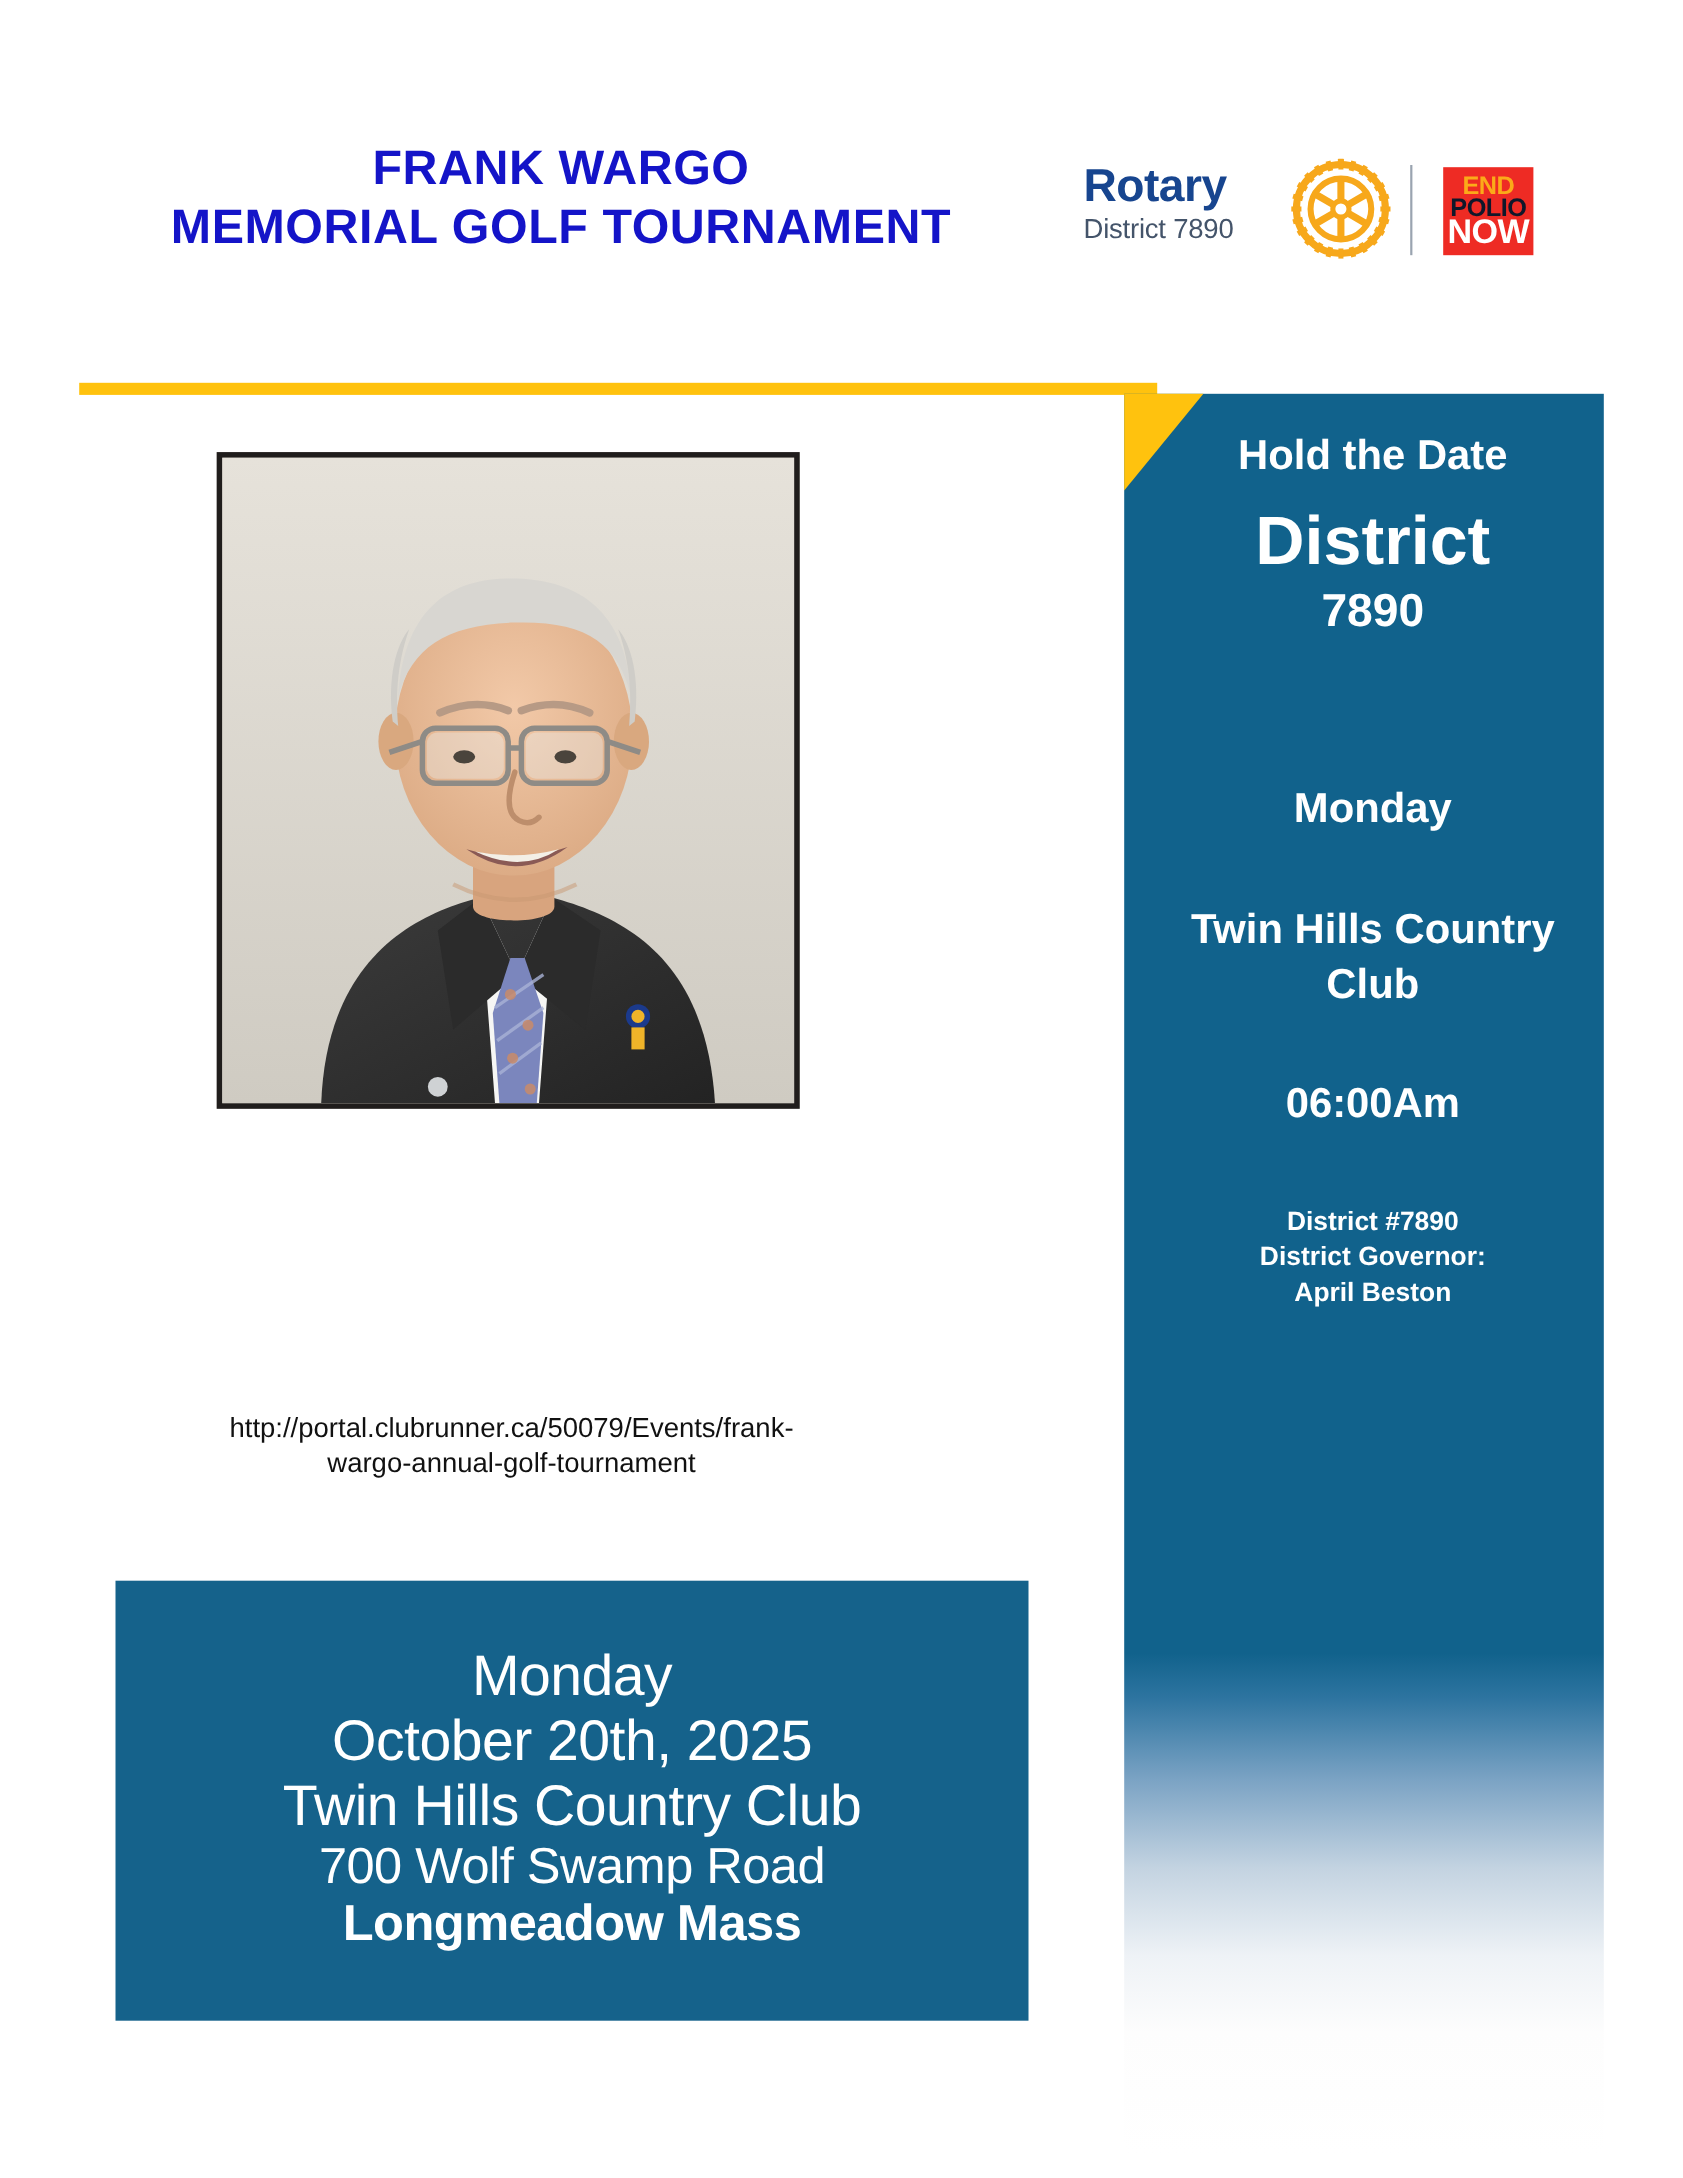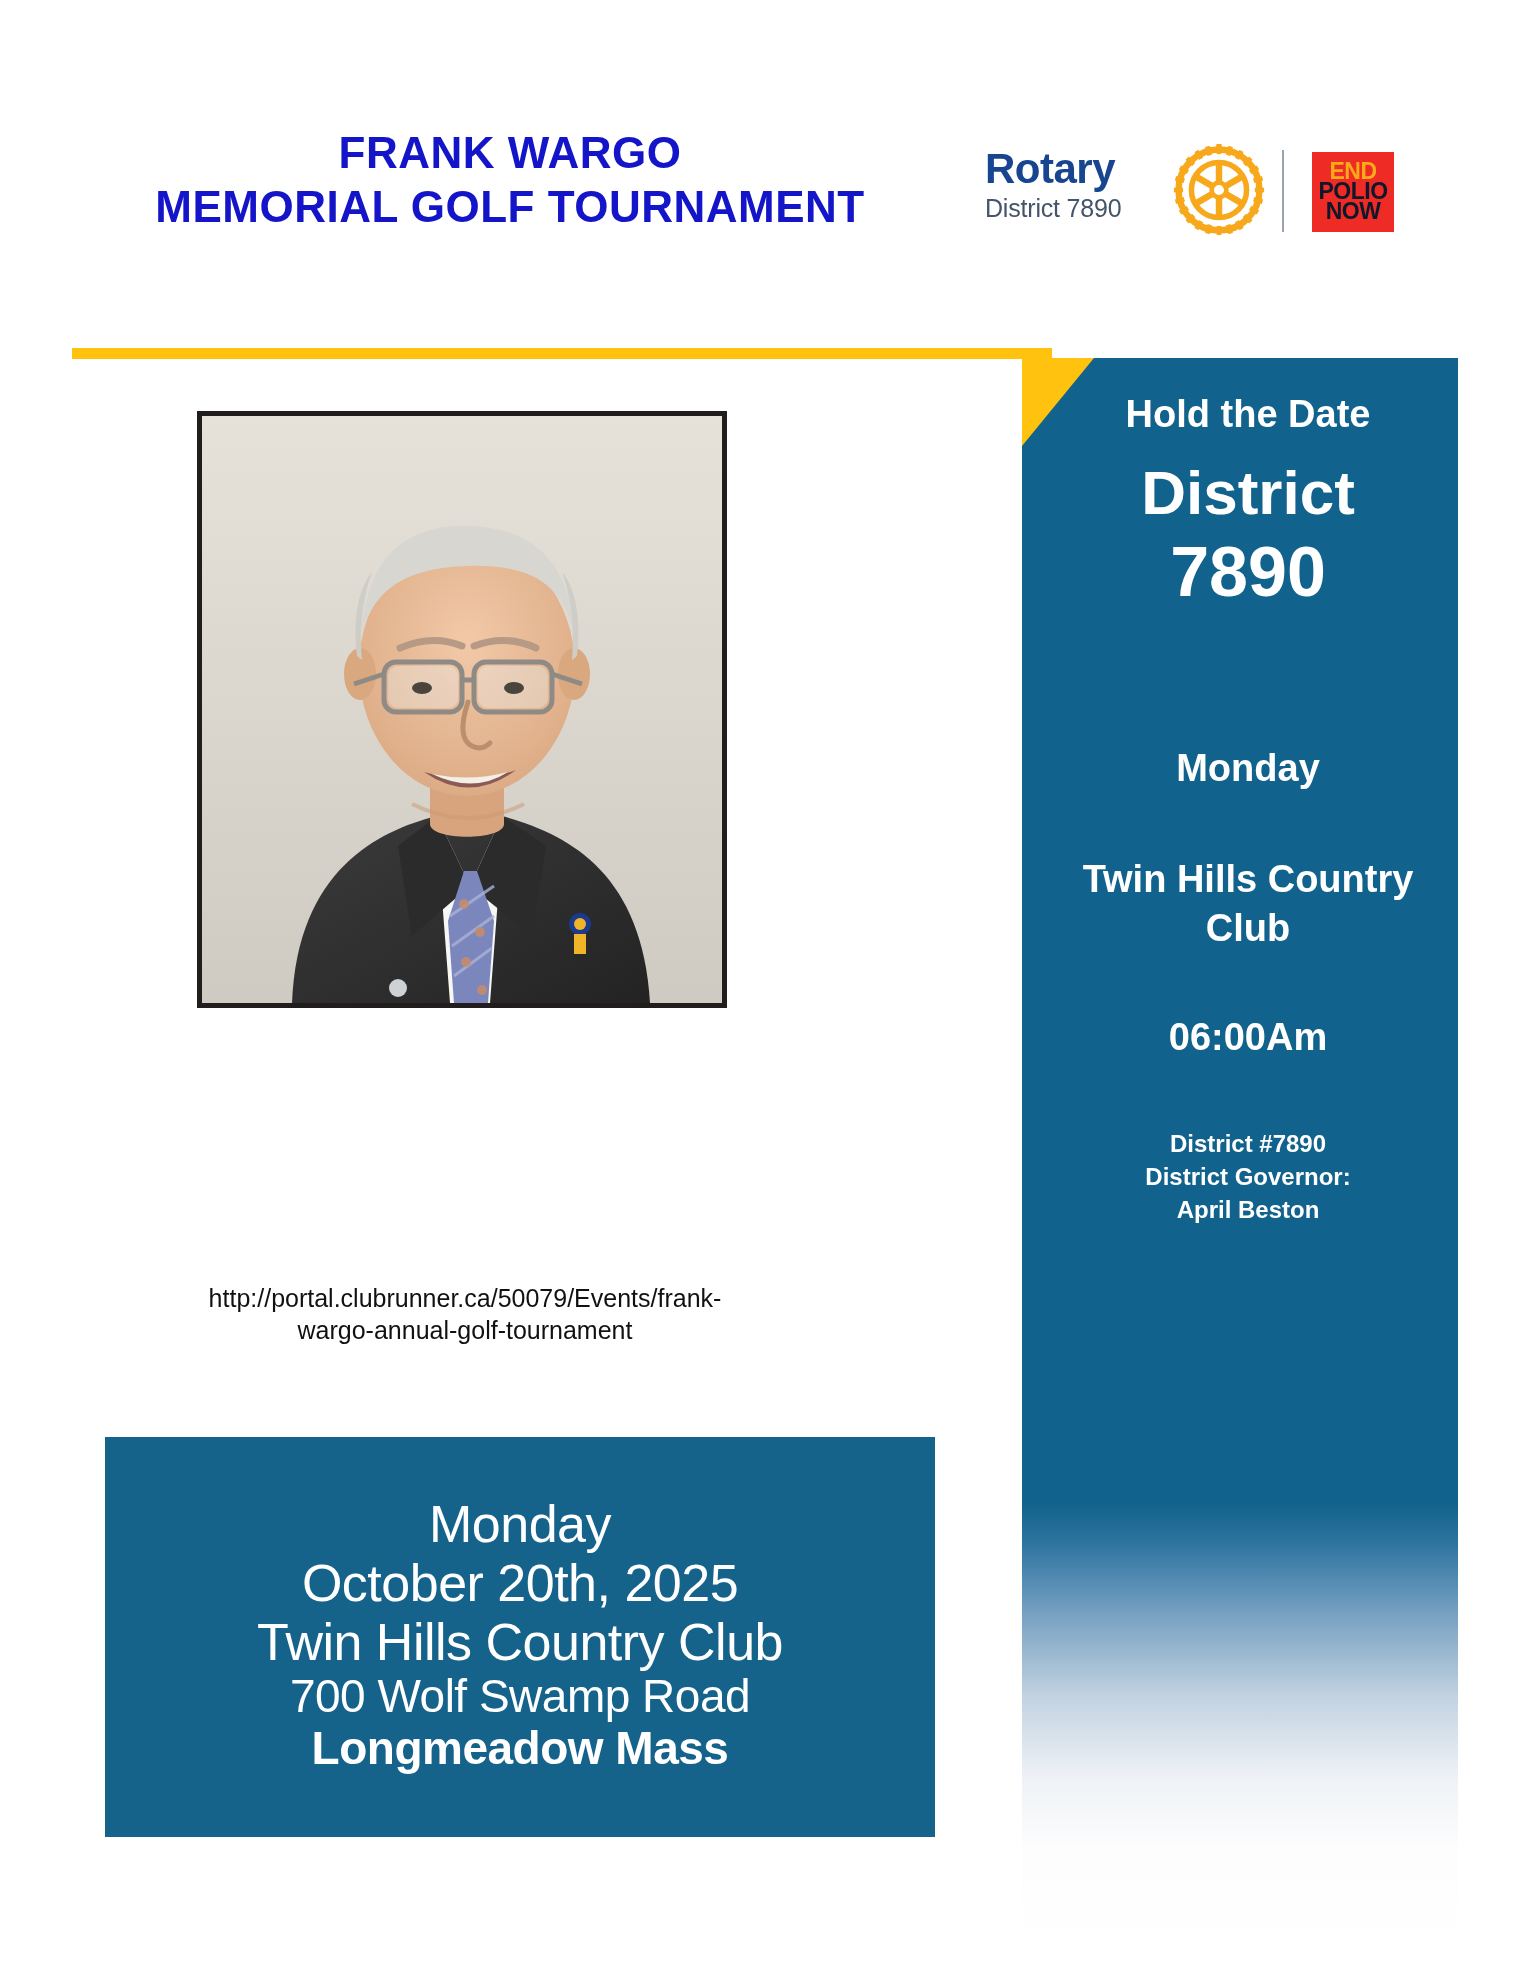--- a/index.html
+++ b/index.html
@@ -105,22 +105,22 @@
   .ep-polio {
     font-family: "Liberation Sans", sans-serif;
     font-weight: bold;
     font-size: 23px;
     color: #0f172a;
     letter-spacing: -0.5px;
   }
   .ep-now {
     font-family: "Liberation Sans", sans-serif;
     font-weight: bold;
-    font-size: 23px;
-    color: #0f172a;
+    font-size: 31px;
+    color: #ffffff;
     letter-spacing: -0.5px;
   }
 
   
   .yellow-rule {
     position: absolute;
     left: 72px;
     top: 348px;
     width: 980px;
     height: 11px;
@@ -196,21 +196,21 @@
   .p-district {
     font-family: "Liberation Sans", sans-serif;
     font-weight: bold;
     font-size: 62px;
     line-height: 1.22;
     padding-top: 18px;
   }
   .p-number {
     font-family: "Liberation Sans", sans-serif;
     font-weight: bold;
-    font-size: 70px;
+    font-size: 42px;
     line-height: 1.2;
   }
   .p-day {
     font-family: "Liberation Sans", sans-serif;
     font-weight: bold;
     font-size: 38px;
     line-height: 1.28;
     padding-top: 130px;
   }
   .p-date {

